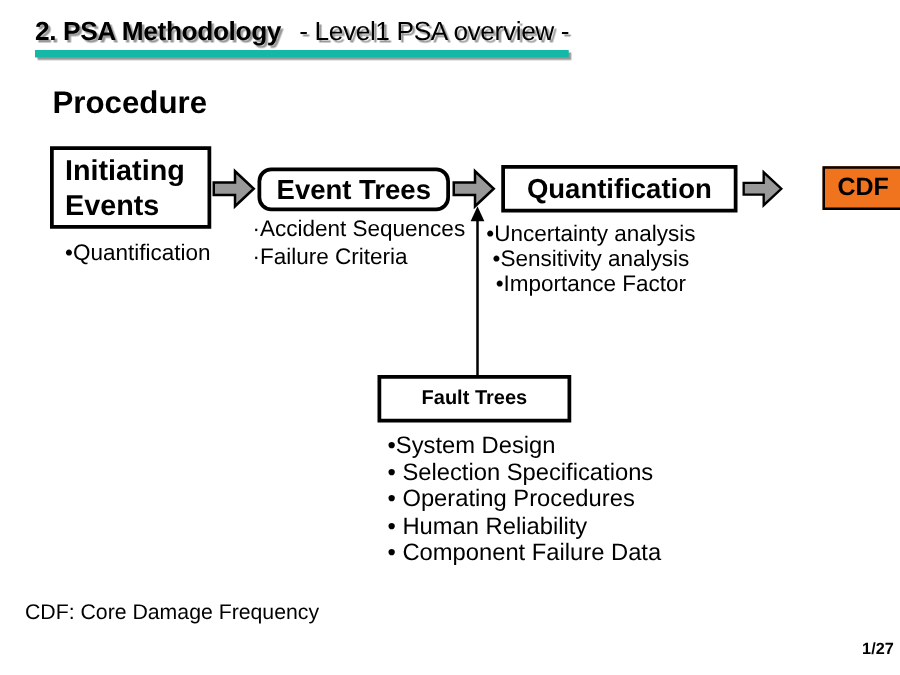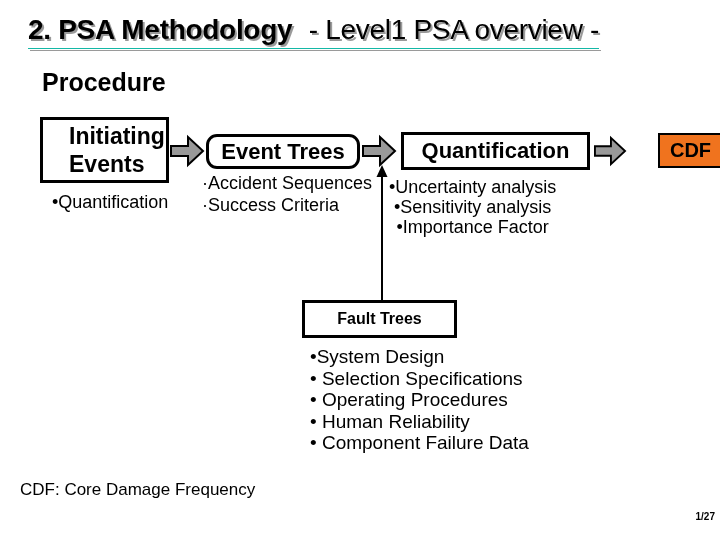--- a/index.html
+++ b/index.html
@@ -7,51 +7,51 @@
     --arrow-fill:#999999;
     --box-border:#000000;
     --bg:#FFFFFF;
   }
   html,body{margin:0;padding:0;background:#fff;}
   .slide{
     position:relative;width:720px;height:540px;background:var(--bg);
     font-family:"Liberation Sans","DejaVu Sans",sans-serif;color:#000;overflow:hidden;
   }
   .title{
-    position:absolute;left:28px;top:14px;font-size:28px;white-space:nowrap;
-    border-bottom:1px solid #14b8a6;padding-bottom:2px;letter-spacing:-0.3px;
+    position:absolute;left:28px;top:14px;font-size:21px;white-space:nowrap;
+    border-bottom:6px solid #14b8a6;padding-bottom:2px;letter-spacing:-0.3px;
     filter:drop-shadow(2px 2px 0 #9a9a9a);
   }
   .title-bold{font-weight:bold;}
   .title-rest{font-weight:normal;margin-left:9px;}
   .subtitle{position:absolute;left:42px;top:68px;font-size:25px;font-weight:bold;}
   .box{
     position:absolute;box-sizing:border-box;border:3px solid var(--box-border);
     background:#fff;font-weight:bold;display:flex;align-items:center;justify-content:center;
   }
   .box-ie{left:40px;top:117px;width:129px;height:66px;font-size:23px;
-          justify-content:flex-start;padding-left:26px;line-height:28px;}
+          justify-content:flex-start;padding-left:9px;line-height:28px;}
   .box-et{left:206px;top:134px;width:154px;height:35px;font-size:22px;border-radius:11px;}
   .box-q {left:401px;top:132px;width:189px;height:38px;font-size:22px;}
   .box-cdf{left:630px;top:133px;width:65px;height:35px;font-size:20px;
            border-width:2px;background:var(--cdf-fill);margin-left:28px;}
   .box-ft{left:302px;top:300px;width:155px;height:38px;font-size:16px;}
   .arrow{position:absolute;}
   .a1{left:169px;top:134px;}
   .a2{left:361px;top:134px;}
   .a3{left:592px;top:135px;}
   .vconn{position:absolute;left:374px;top:164px;}
   .list{position:absolute;font-size:18px;}
   .list .li{white-space:pre;}
   .list-ie{left:52px;top:191px;line-height:23px;}
   .list-et{left:202px;top:172px;line-height:22px;}
   .list-q {left:389px;top:177px;line-height:20px;text-align:center;}
   .list-ft{left:310px;top:346px;line-height:21.5px;font-size:19px;}
   .footnote{position:absolute;left:20px;top:480px;font-size:17px;}
-  .pagenum{position:absolute;right:5px;top:511px;font-size:10px;font-weight:bold;}
+  .pagenum{position:absolute;right:5px;top:511px;font-size:13px;font-weight:bold;}
 </style>
 </head>
 <body>
 
 <div class="slide">
 
   <div class="title">
     <span class="title-bold">2. PSA Methodology</span><span class="title-rest"> - Level1 PSA overview -</span>
   </div>
 
@@ -89,21 +89,21 @@
       <polygon points="8,1 2.5,13 13.5,13" style="fill:#000;"></polygon>
     </svg>
   </span>
 
   <div class="list list-ie">
       <div class="li">•Quantification</div>
     </div>
 
   <div class="list list-et">
       <div class="li">·Accident Sequences</div>
-      <div class="li">·Success Criteria</div>
+      <div class="li">·Failure Criteria</div>
     </div>
 
   <div class="list list-q">
       <div class="li">•Uncertainty analysis</div>
       <div class="li">•Sensitivity analysis</div>
       <div class="li">•Importance Factor</div>
     </div>
 
   <div class="list list-ft">
       <div class="li">•System Design</div>

